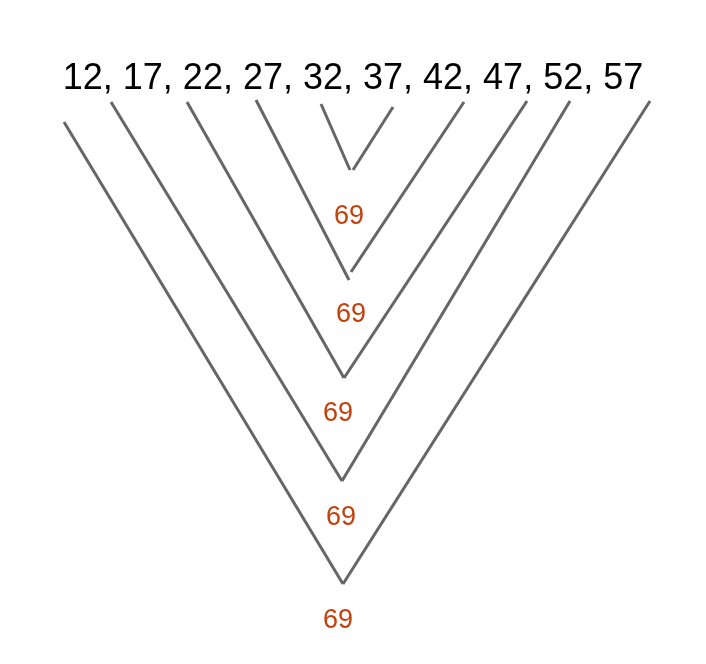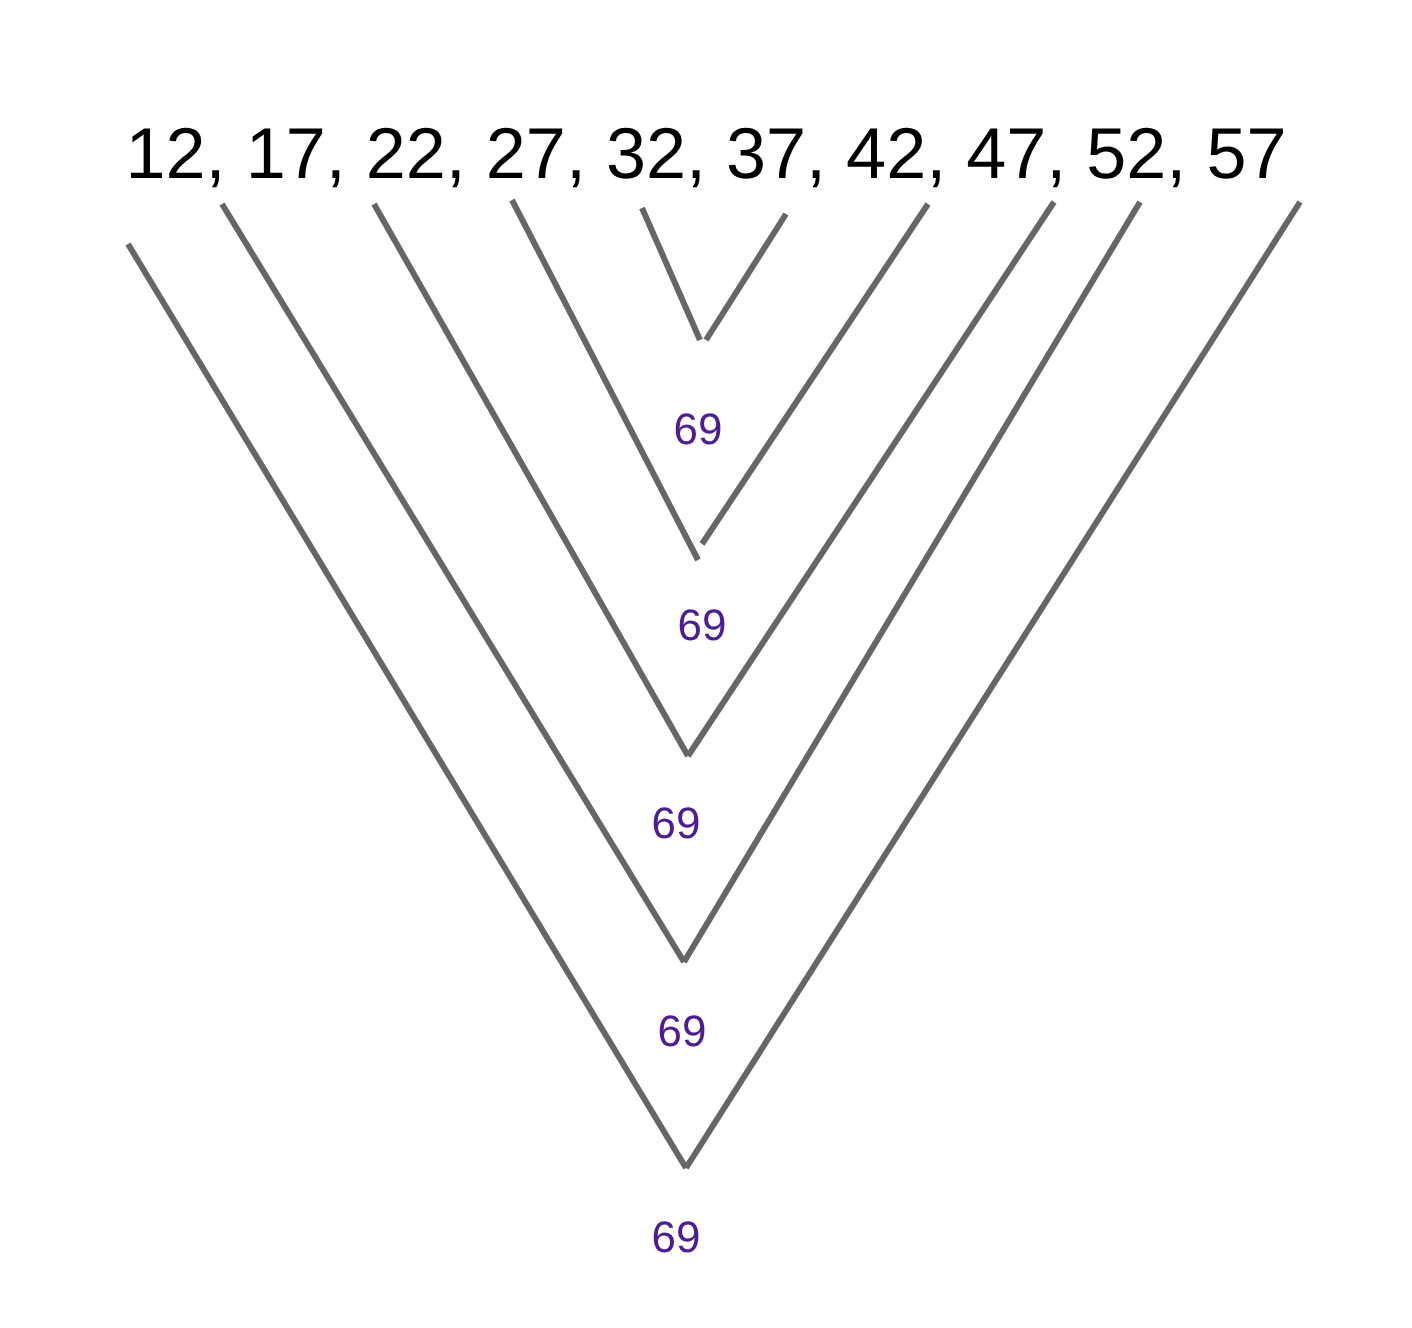--- a/index.html
+++ b/index.html
@@ -4,22 +4,22 @@
 <style>
   html, body { margin: 0; padding: 0; background: #ffffff; }
   body { width: 706px; height: 664px; position: relative; overflow: hidden; }
   #canvas { position: absolute; left: 0; top: 0; width: 690px; height: 664px; }
   .sequence {
     position: absolute; left: 0; top: 56px; width: 706px; text-align: center;
     font-family: "Liberation Sans", sans-serif; font-size: 36px; color: #000;
     letter-spacing: 0px; white-space: nowrap;
   }
   .pair-sum {
-    position: absolute; font-family: "Liberation Sans", sans-serif; font-size: 22px;
-    color: #4c1d95; transform: translate(-50%, -50%); white-space: nowrap;
+    position: absolute; font-family: "Liberation Sans", sans-serif; font-size: 27px;
+    color: #c2410c; transform: translate(-50%, -50%); white-space: nowrap;
   }
   svg line { stroke: #666666; stroke-width: 3; stroke-linecap: butt; }
 </style>
 </head>
 <body>
 
 <div id="canvas">
   <div class="sequence">12, 17, 22, 27, 32, 37, 42, 47, 52, 57</div>
 
   <svg width="706" height="664" style="position:absolute;left:0;top:0;">

